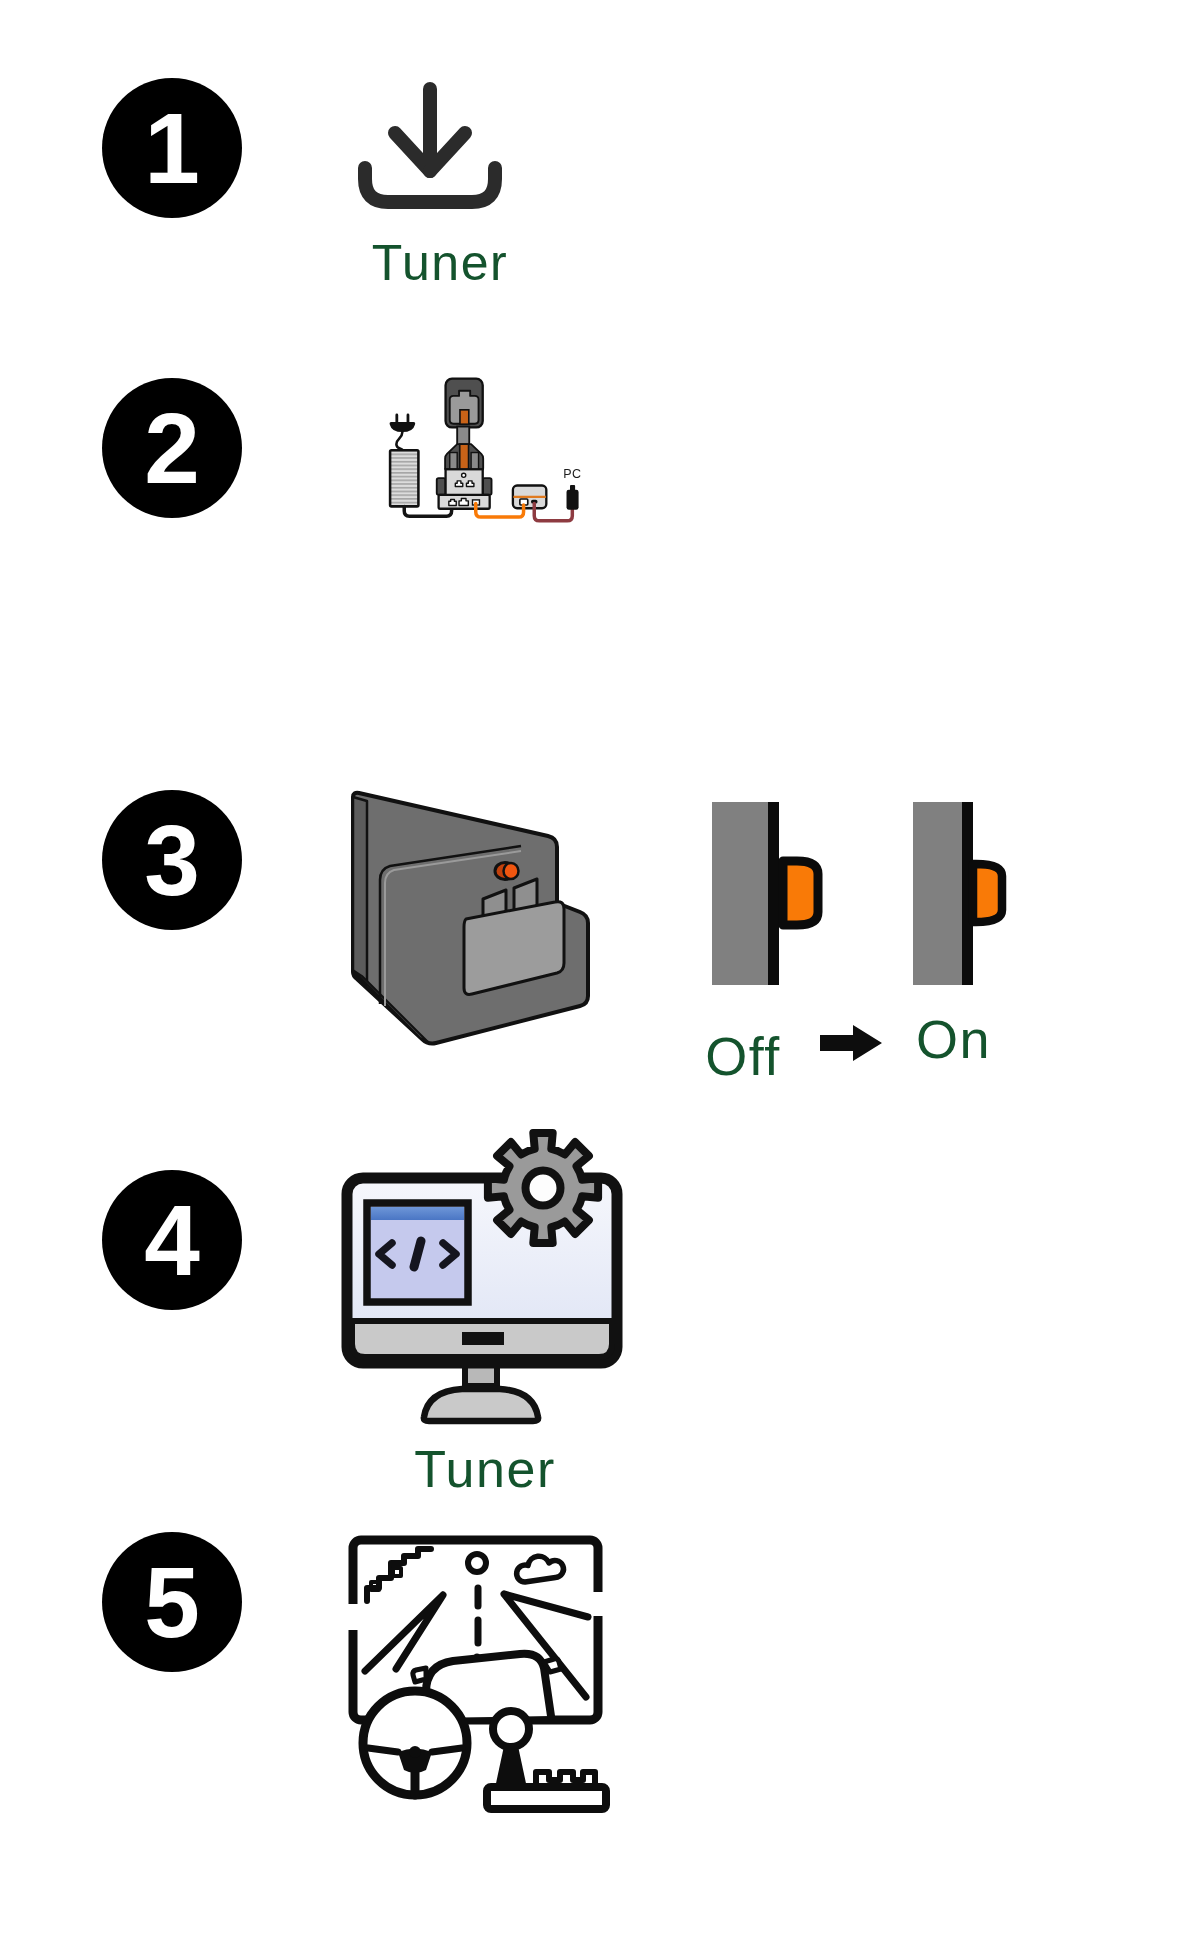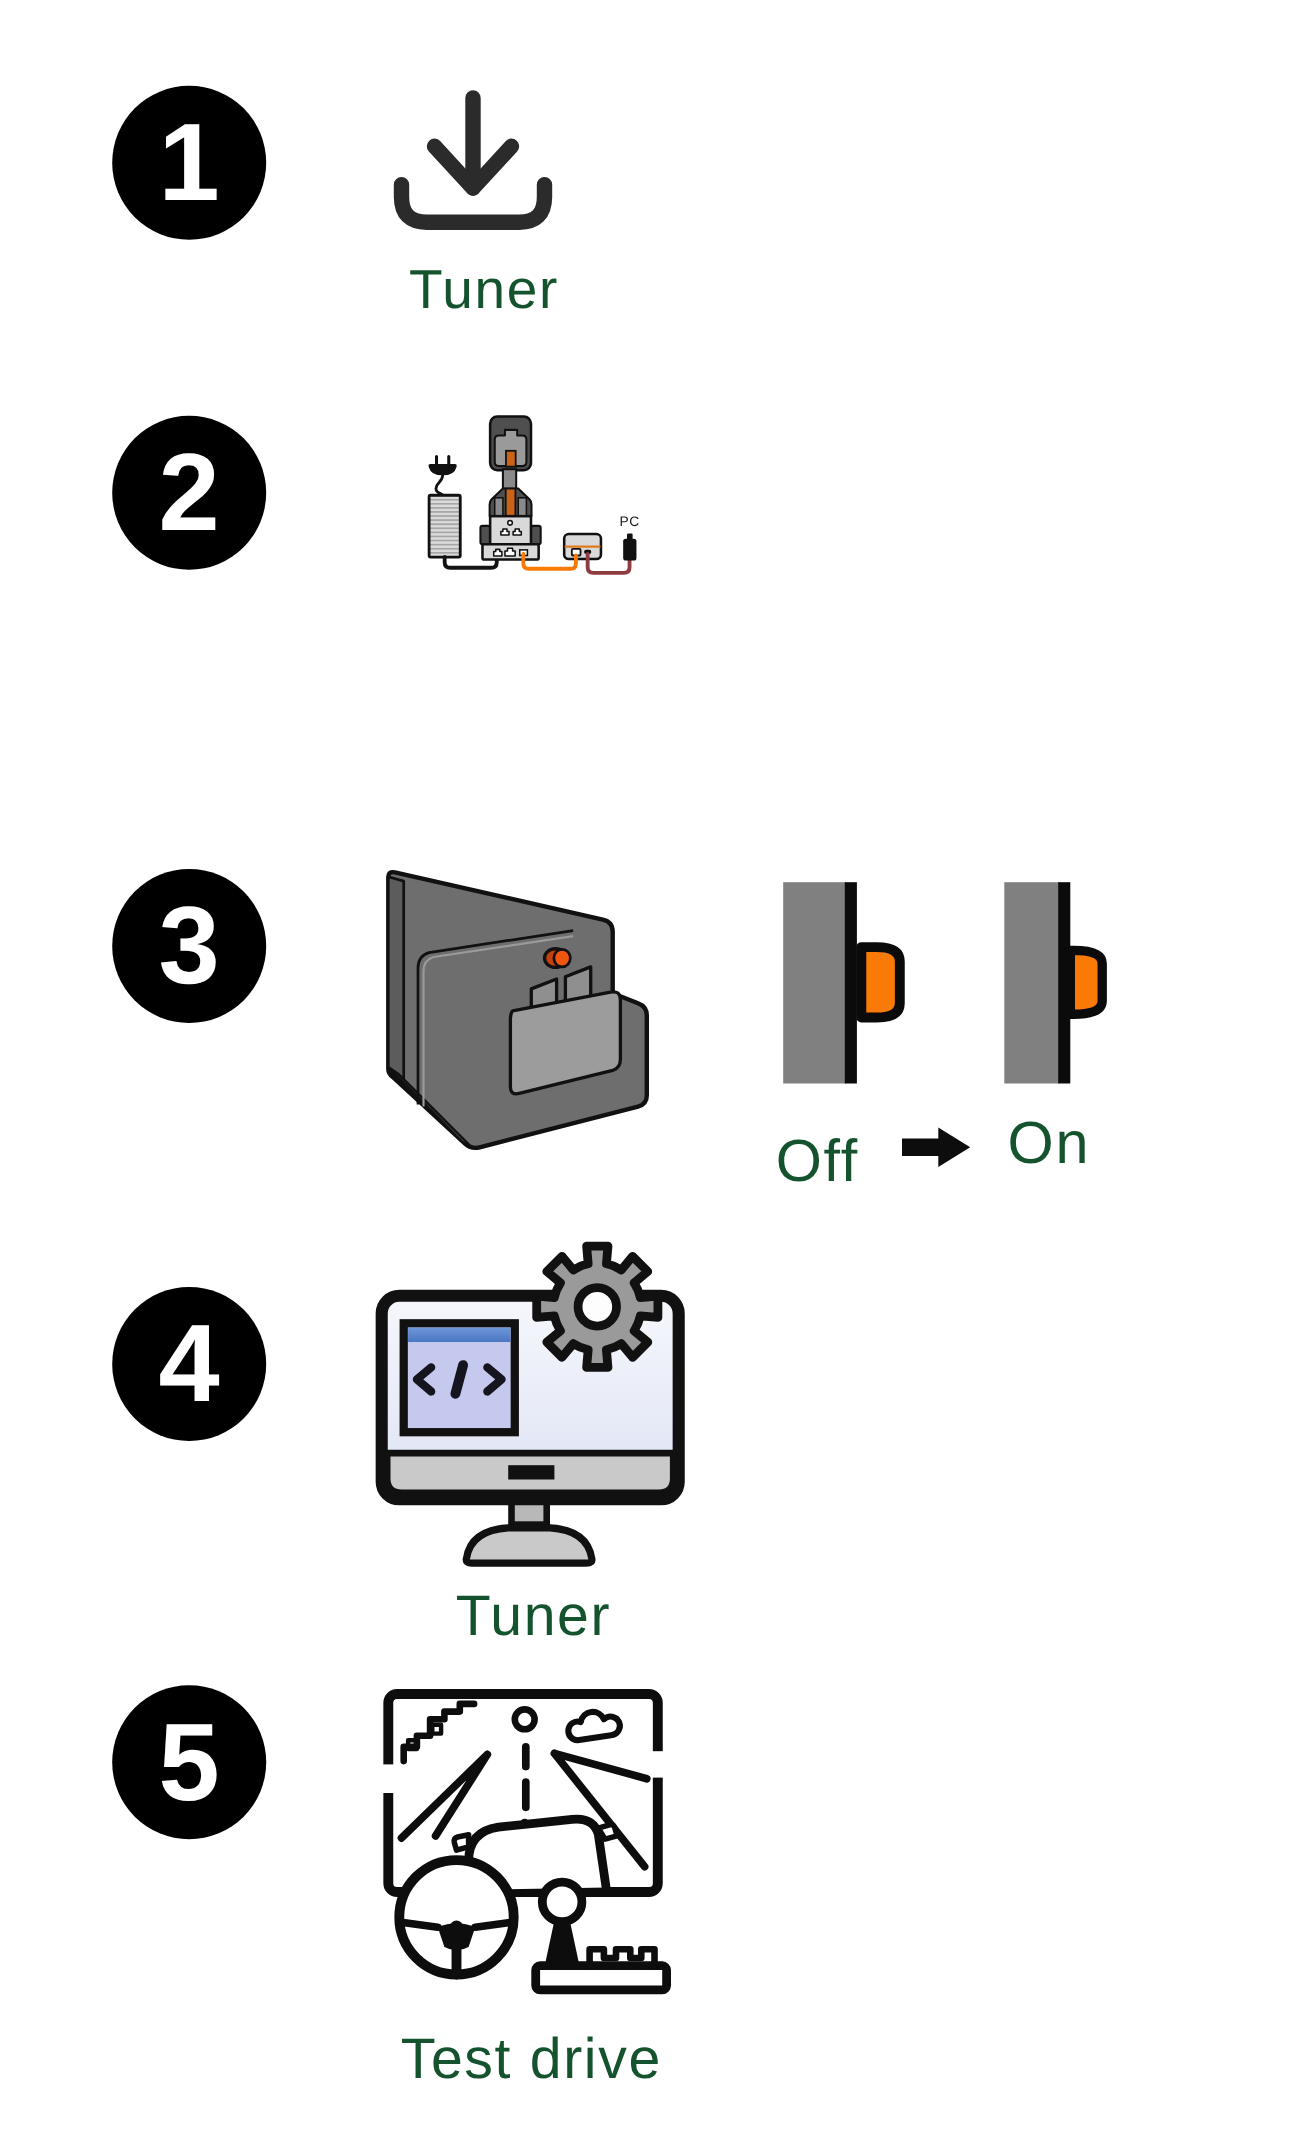--- a/index.html
+++ b/index.html
@@ -204,15 +204,14 @@
         <circle cx="415" cy="1752" r="6" fill="#0d0d0d" stroke="none"></circle>
       </g>
       <g>
         <circle cx="511" cy="1729" r="18" fill="#ffffff" stroke-width="8"></circle>
         <polygon points="504,1746 518,1746 527,1788 495,1788" fill="#0d0d0d" stroke="none"></polygon>
         <rect x="487" y="1787" width="119" height="22" rx="4" fill="#ffffff" stroke-width="8"></rect>
         <path d="M536,1787 V1772 H549 V1780 H560 V1772 H573 V1780 H583 V1772 H595 V1787" stroke-width="6"></path>
       </g>
     </g>
   </svg>
-  <div class="label" style="left:333px; top:1846px; width:300px; font-size:52px;">Test drive</div>
 
 </div>
 
 </body></html>

